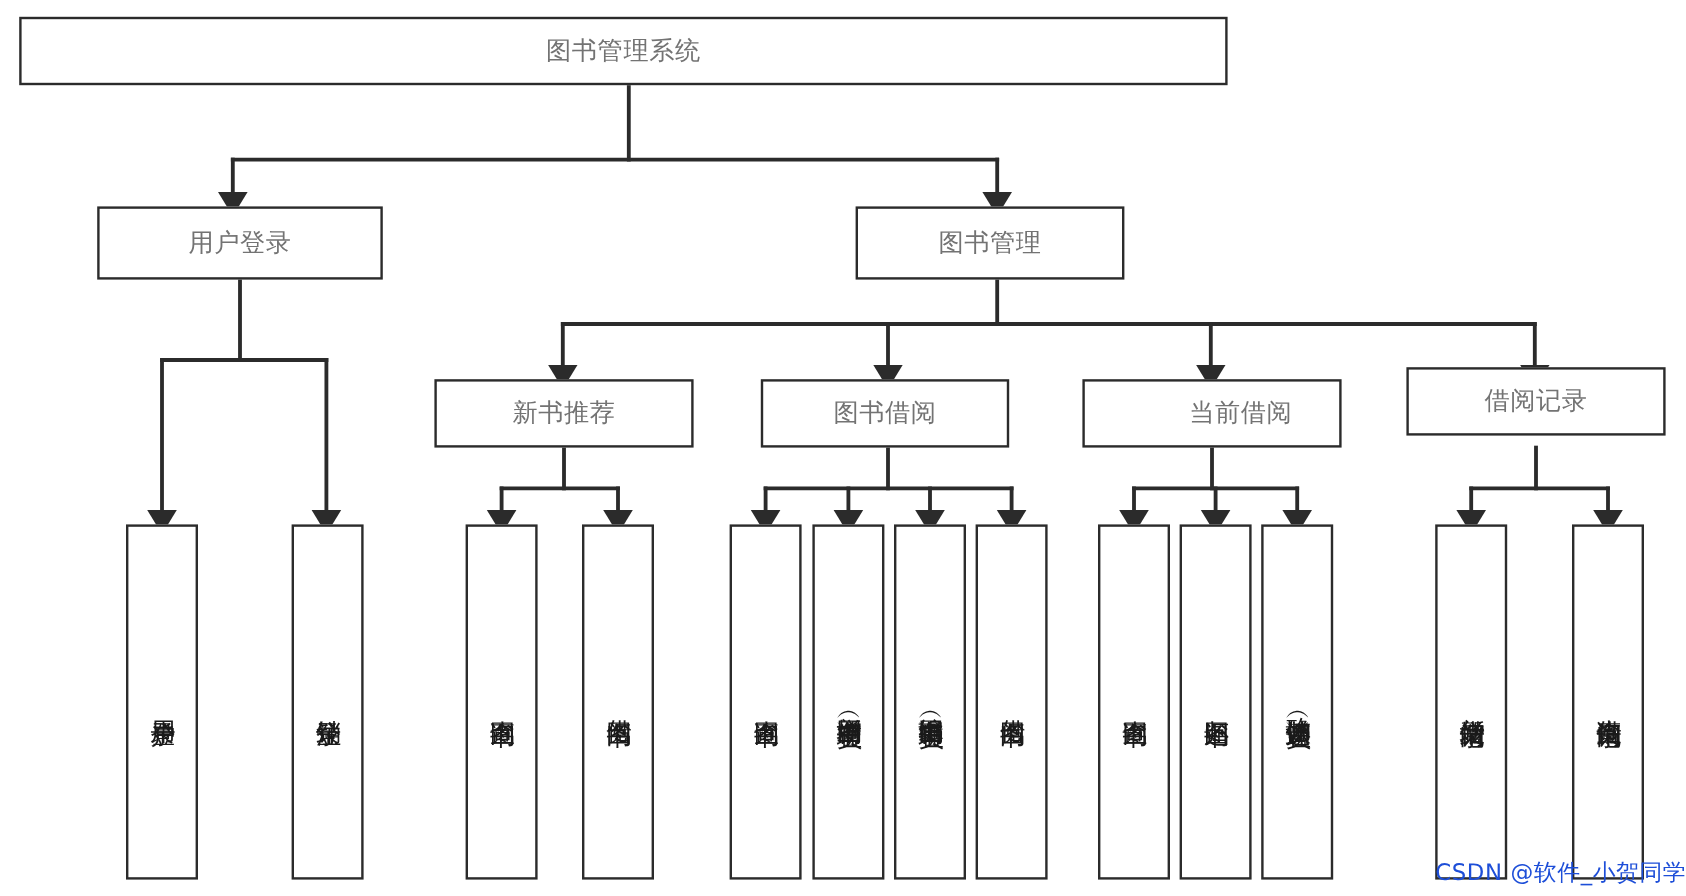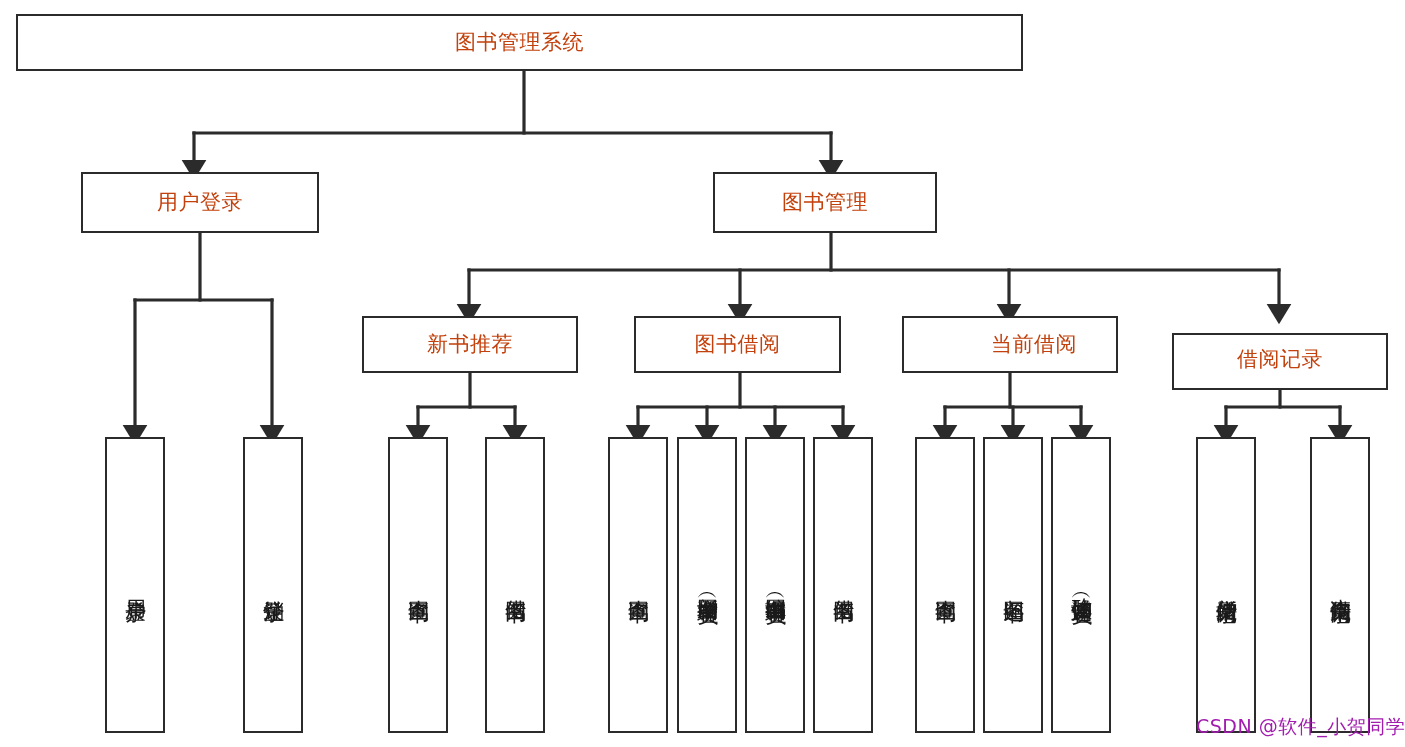--- a/index.html
+++ b/index.html
@@ -31,39 +31,39 @@
     box-sizing: border-box;
     background: #ffffff;
     border: 2px solid #2b2b2b;
     display: flex;
     align-items: center;
     justify-content: center;
     overflow: hidden;
   }
   .node-label-h {
     font-size: 21px;
-    color: #c2410c;
+    color: #737373;
     line-height: 1.15;
     white-space: nowrap;
     letter-spacing: 0.5px;
   }
   .node-label-v {
     font-size: 21px;
     color: #1a1a1a;
     writing-mode: vertical-rl;
     text-orientation: upright;
     line-height: 1.32;
     letter-spacing: 1px;
     white-space: nowrap;
     text-align: center;
   }
   .watermark {
     position: absolute;
     font-size: 19px;
-    color: #a21caf;
+    color: #1d4ed8;
     white-space: nowrap;
     letter-spacing: 0.5px;
     pointer-events: none;
   }
 </style>
 </head>
 <body>
 
 <div id="diagram-root">
 
@@ -125,21 +125,21 @@
   <div>
       <div class="node-box" style="left: 362px; top: 316px; width: 216px; height: 57px; justify-content: center;">
         <span class="node-label-h">新书推荐</span>
       </div>
       <div class="node-box" style="left: 634px; top: 316px; width: 207px; height: 57px;">
         <span class="node-label-h">图书借阅</span>
       </div>
       <div class="node-box" style="left: 902px; top: 316px; width: 216px; height: 57px; padding-left: 48px;">
         <span class="node-label-h">当前借阅</span>
       </div>
-      <div class="node-box" style="left: 1172px; top: 333px; width: 216px; height: 57px; font-family: Liberation Mono, monospace;">
+      <div class="node-box" style="left: 1172px; top: 306px; width: 216px; height: 57px;">
         <span class="node-label-h">借阅记录</span>
       </div>
     </div>
   <div>
       <div class="node-box" style="left: 105px; top: 437px; width: 60px; height: 296px;">
         <span class="node-label-v">用户登录</span>
       </div>
       <div class="node-box" style="left: 243px; top: 437px; width: 60px; height: 296px;">
         <span class="node-label-v">注销登录</span>
       </div>

